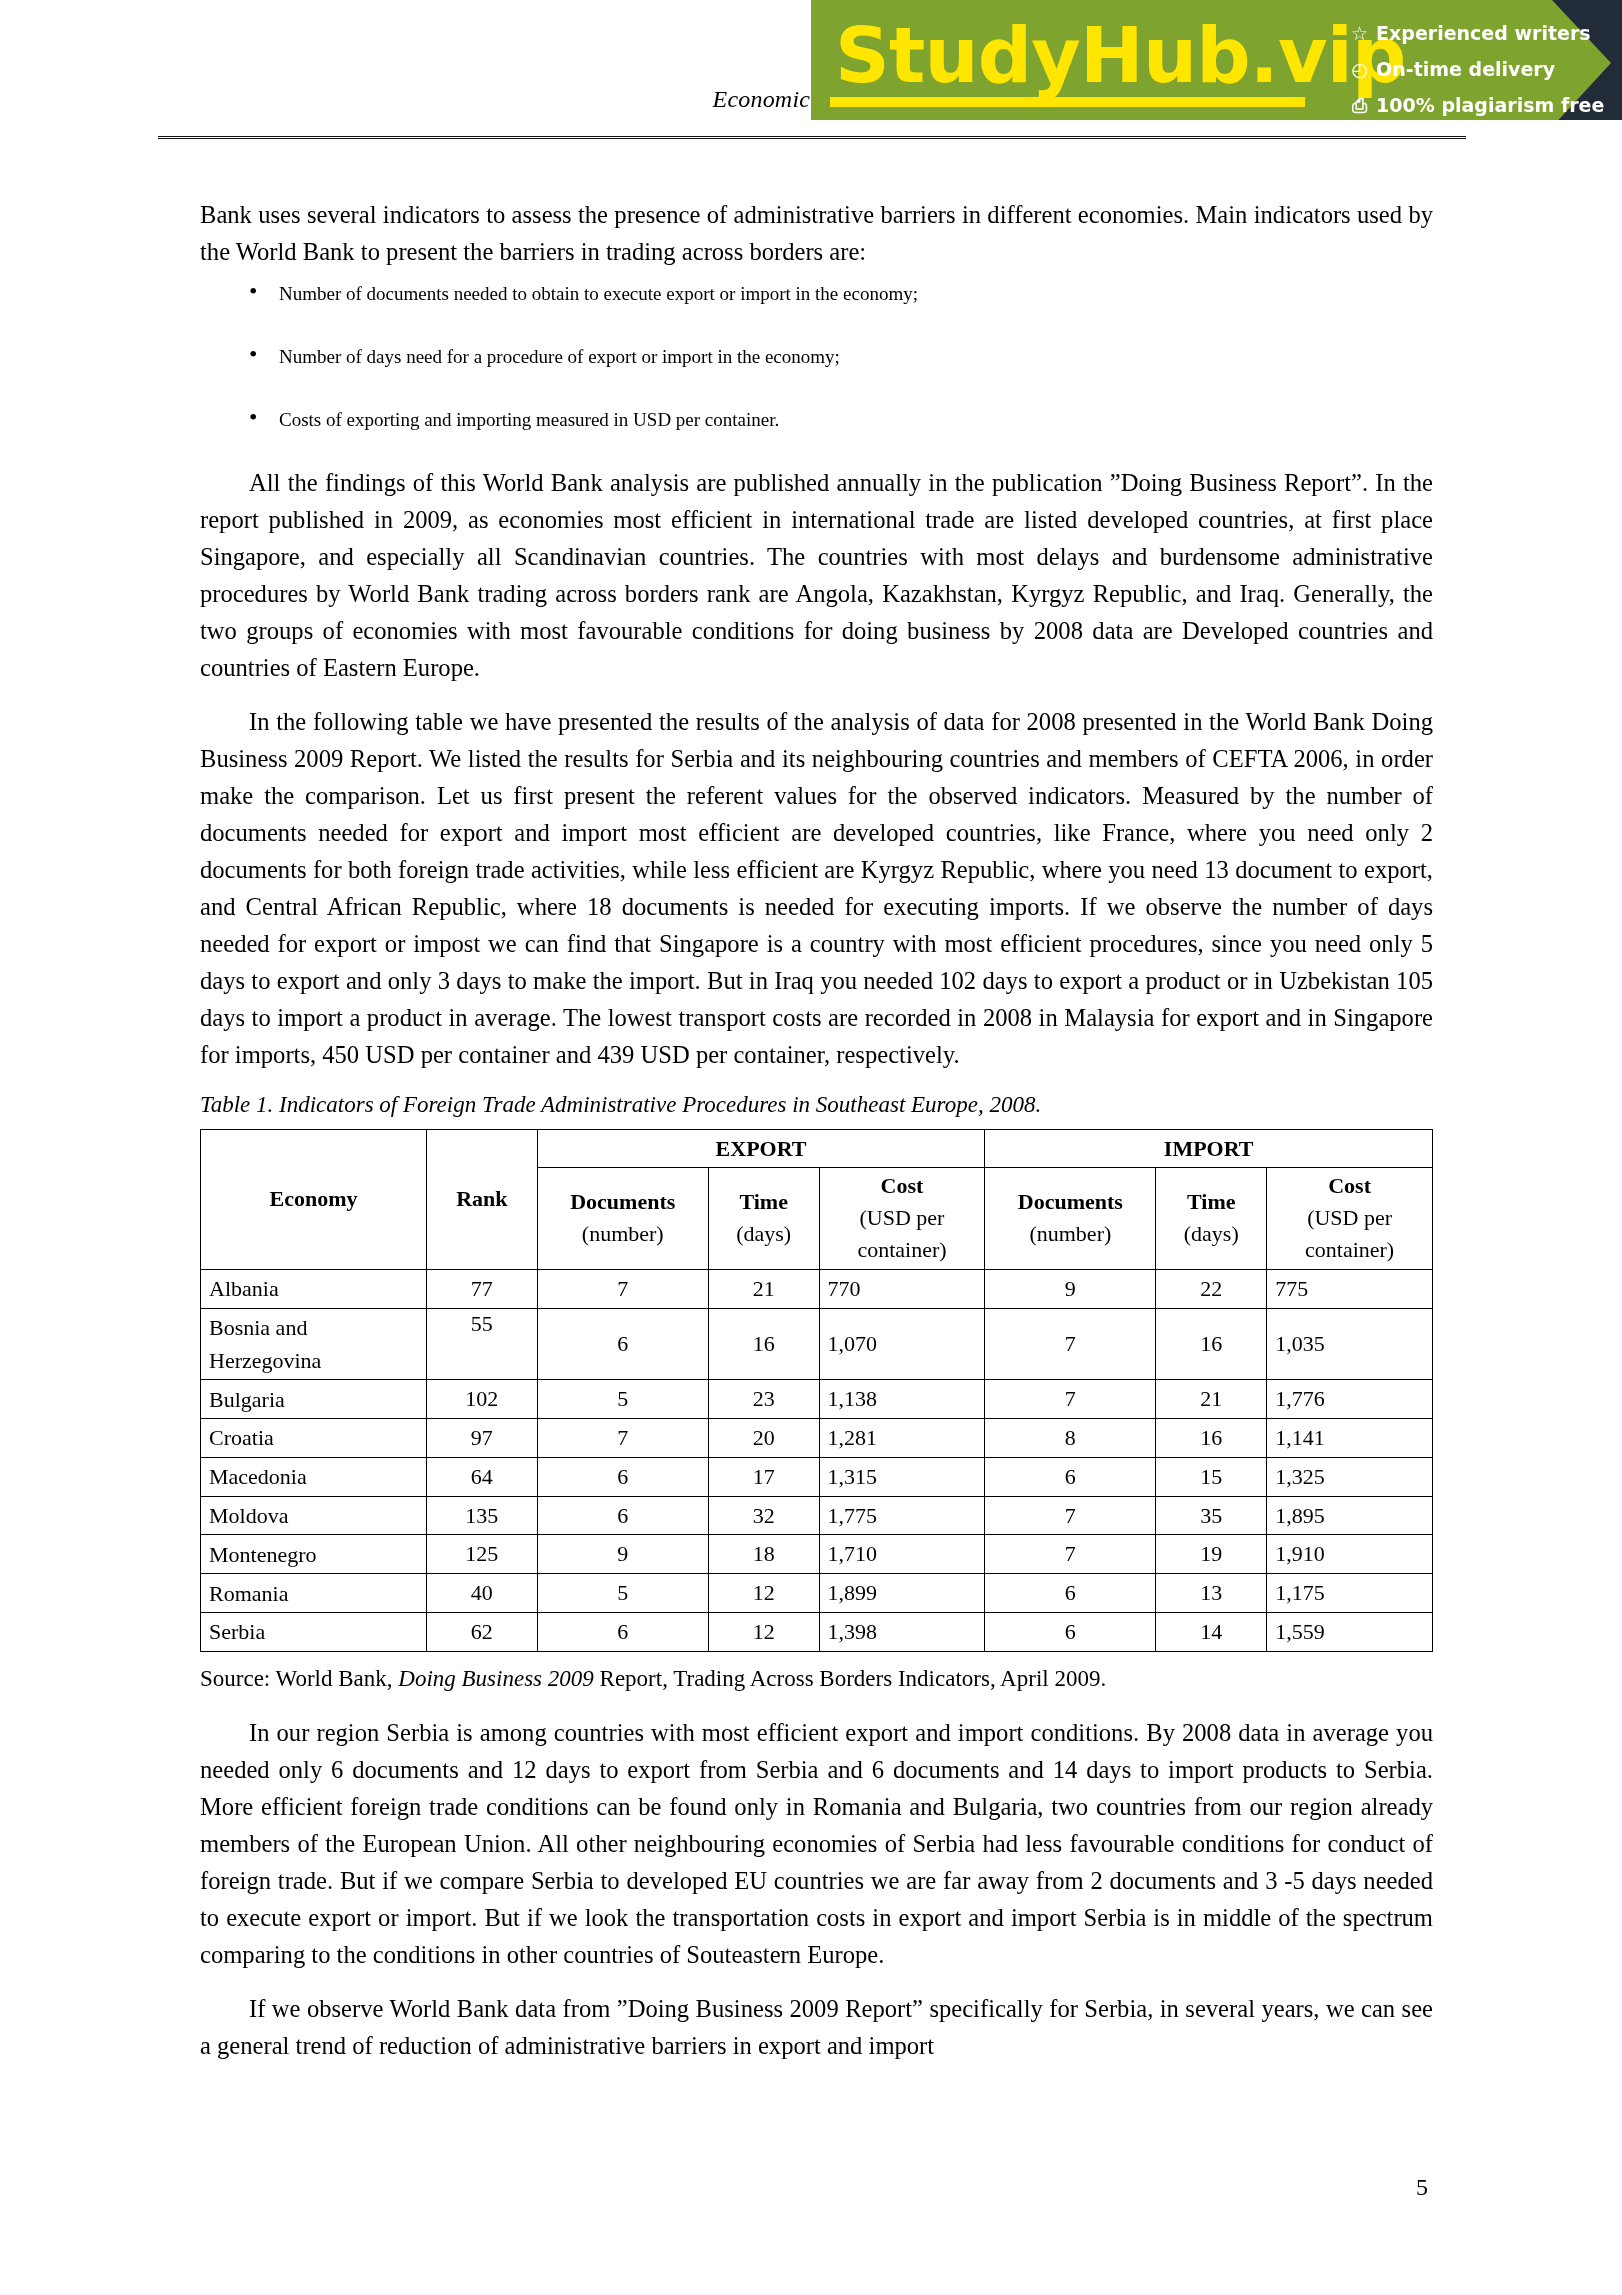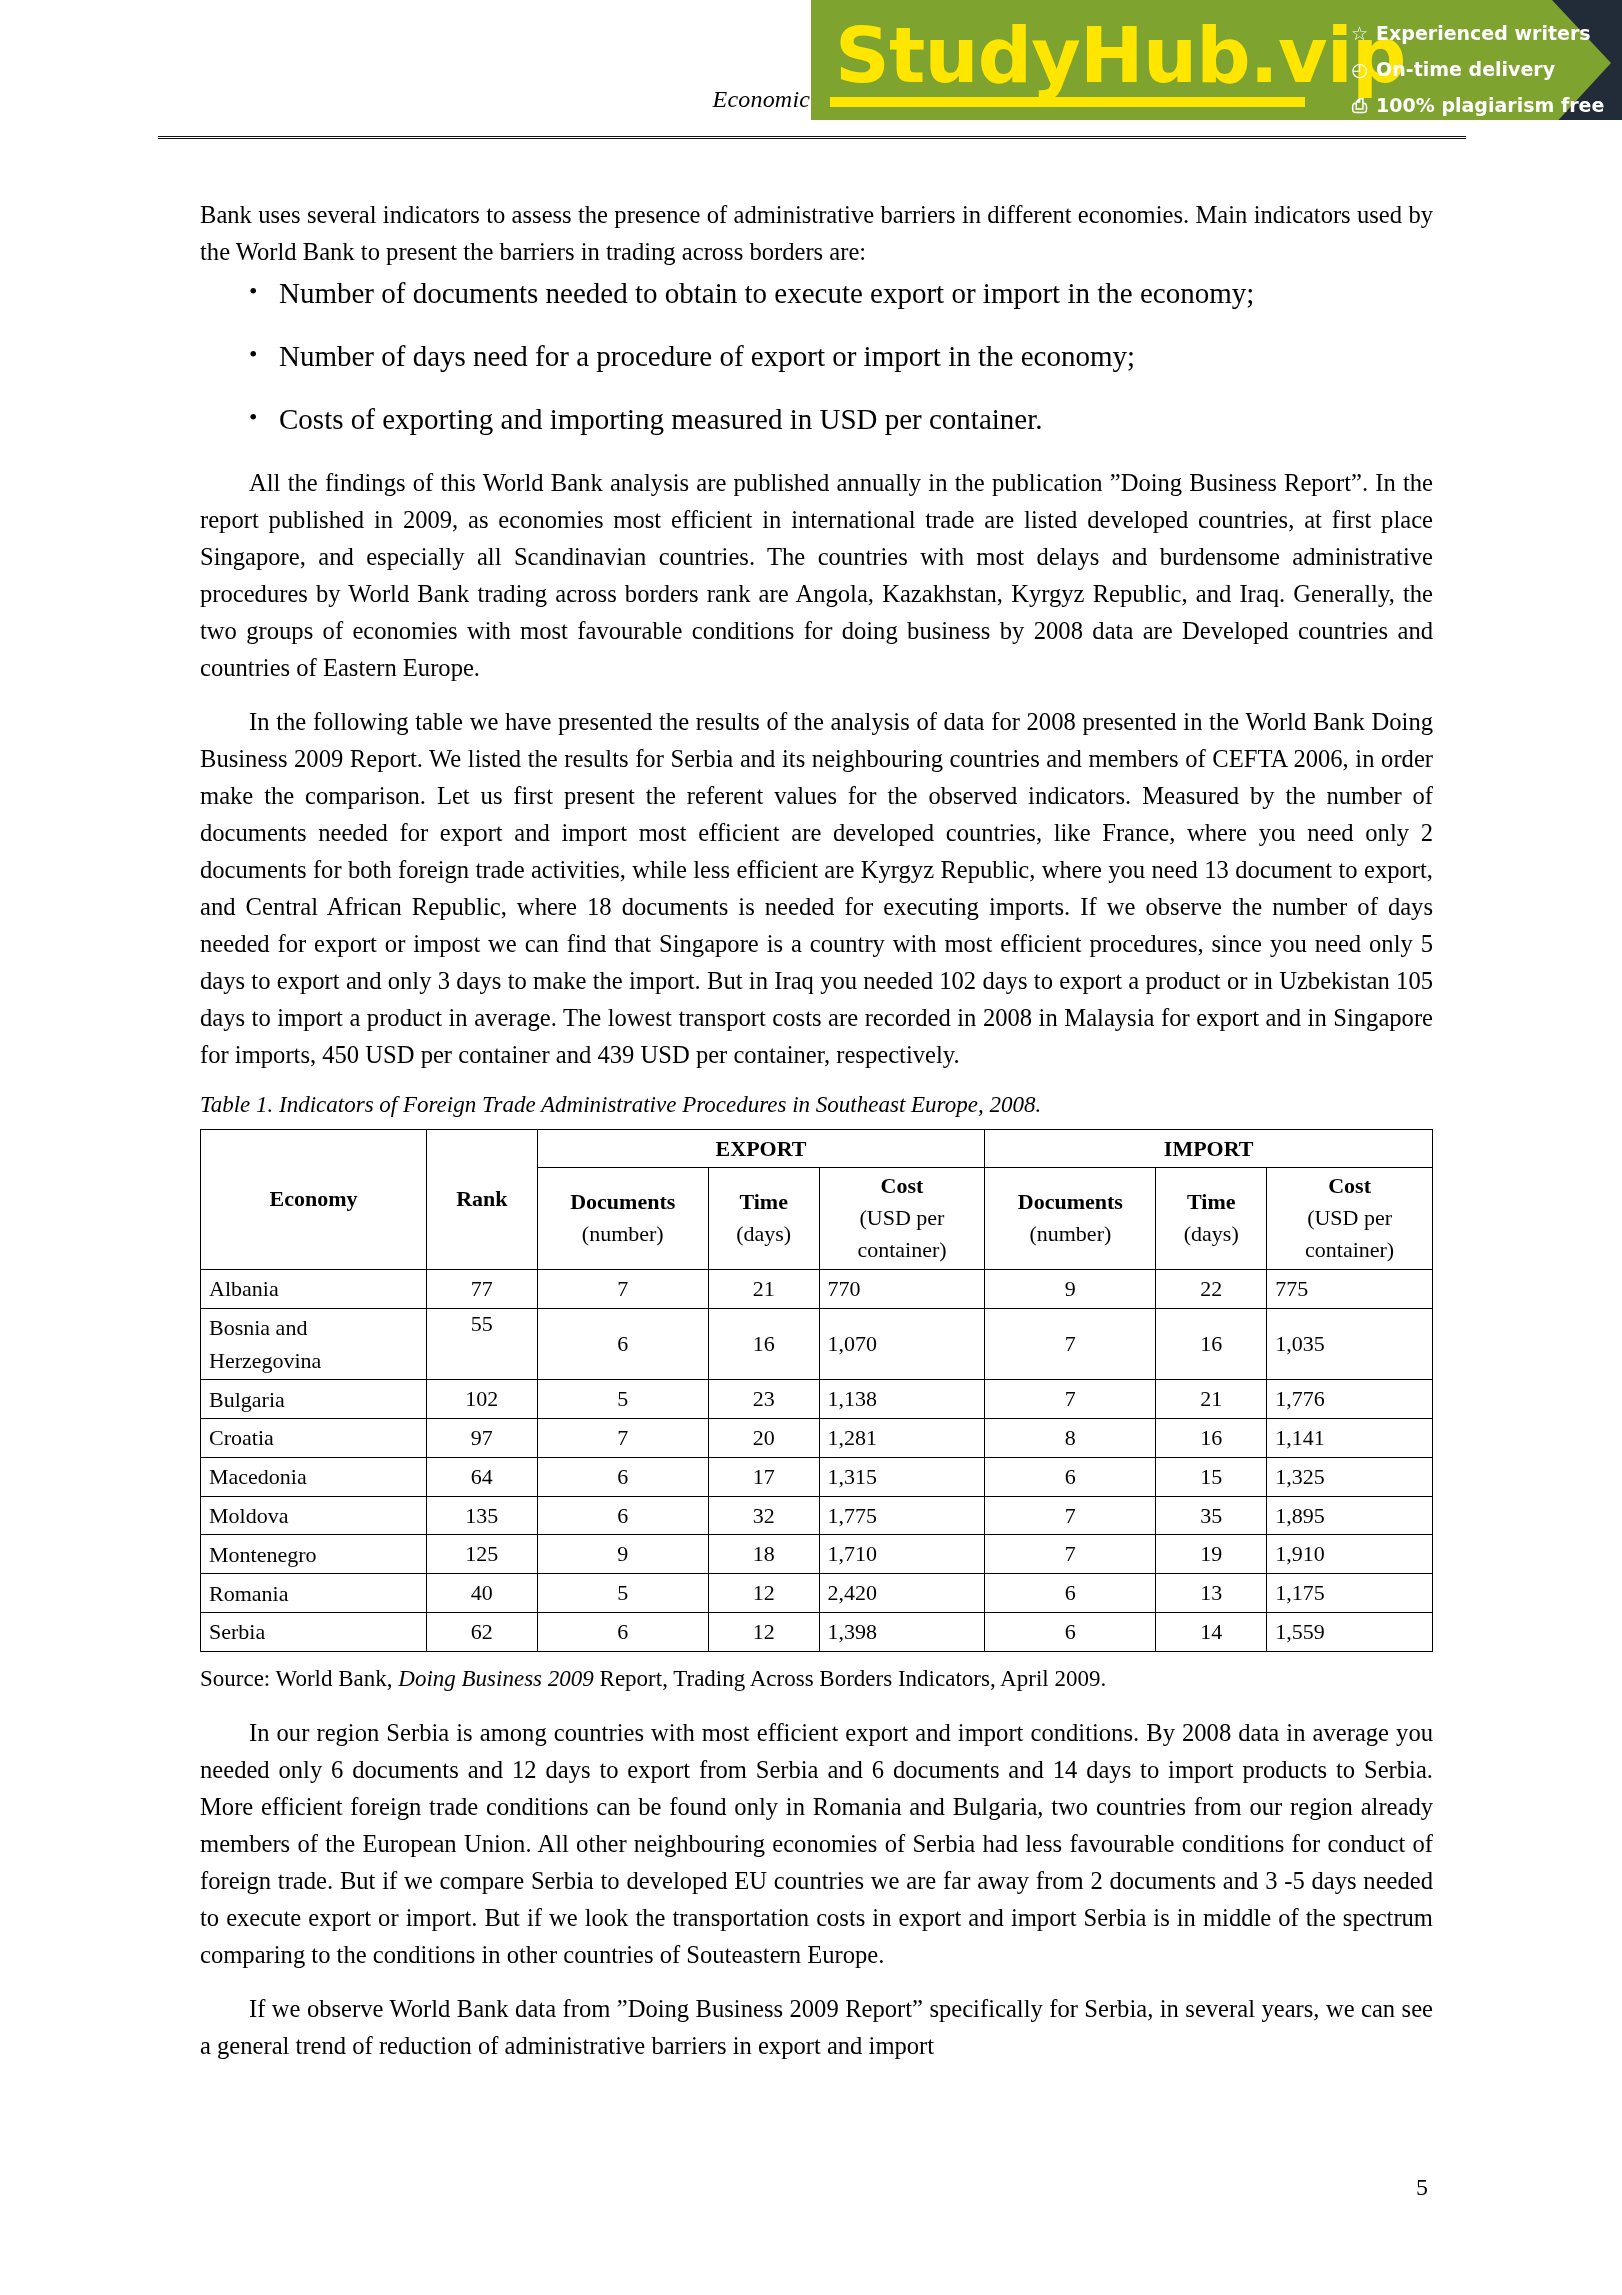--- a/index.html
+++ b/index.html
@@ -121,21 +121,21 @@
   p.indent { text-indent: 49px; }
   p.gap-before { margin-top: 17.4px; }
 
   ul.bullets {
     list-style: none;
     margin: 4.8px 0 0 0;
     padding: 0;
   }
   ul.bullets li {
     position: relative;
-    font-size: 29px;
+    font-size: 19px;
     line-height: 37px;
     padding-left: 79px;
     margin-bottom: 26px;
   }
   ul.bullets li::before {
     content: "\2022";
     position: absolute;
     left: 49px;
     top: -1.6px;
     font-size: 24px;
@@ -351,21 +351,21 @@
           <td class="cost">1,710</td>
           <td class="num">7</td>
           <td class="num">19</td>
           <td class="cost">1,910</td>
         </tr>
         <tr>
           <td class="econ">Romania</td>
           <td class="num">40</td>
           <td class="num">5</td>
           <td class="num">12</td>
-          <td class="cost">2,420</td>
+          <td class="cost">1,899</td>
           <td class="num">6</td>
           <td class="num">13</td>
           <td class="cost">1,175</td>
         </tr>
         <tr>
           <td class="econ">Serbia</td>
           <td class="num">62</td>
           <td class="num">6</td>
           <td class="num">12</td>
           <td class="cost">1,398</td>

